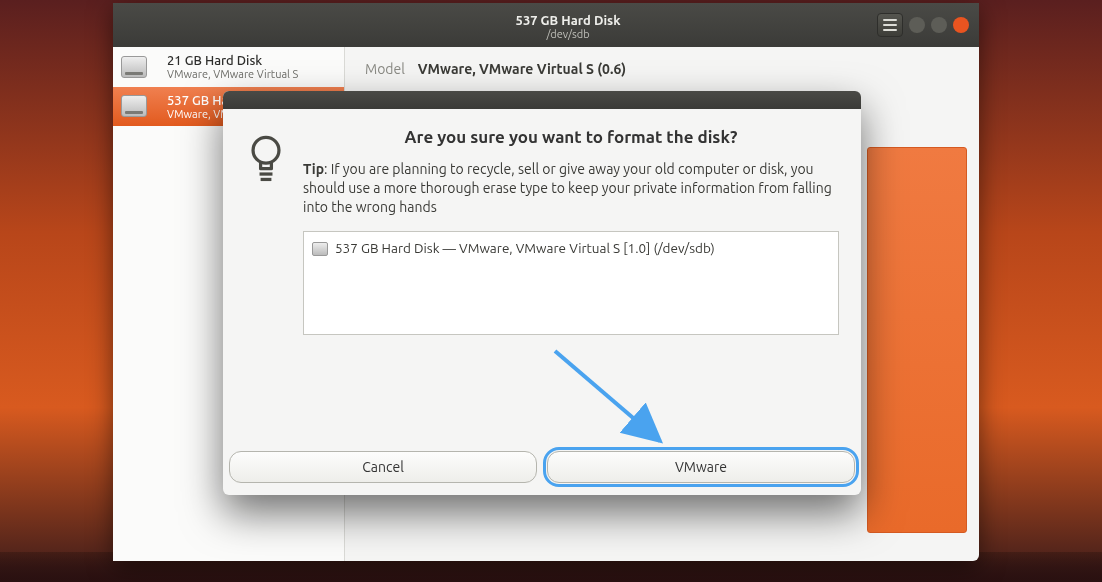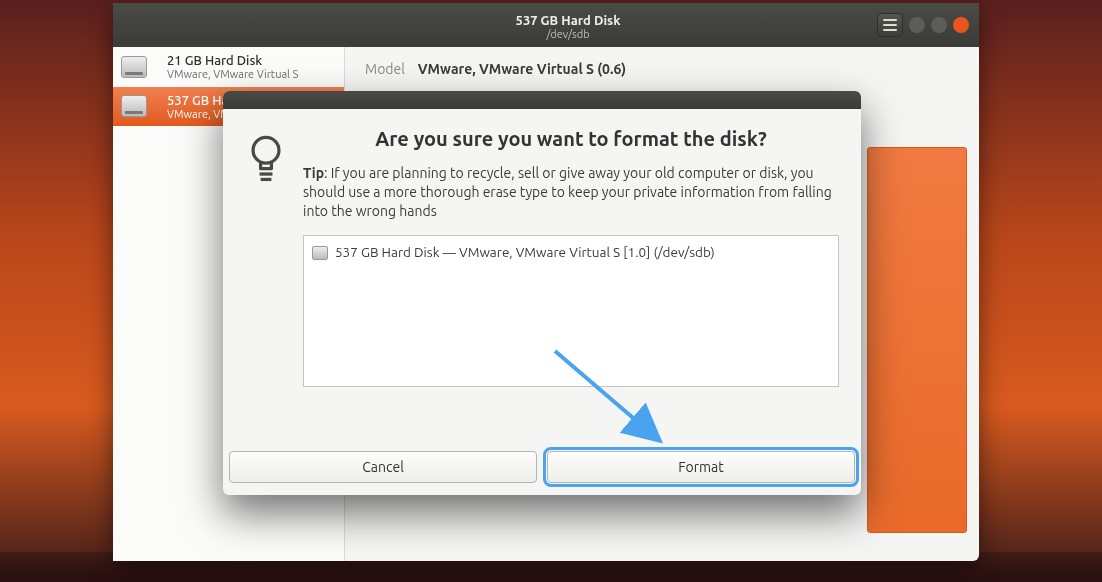--- a/index.html
+++ b/index.html
@@ -45,30 +45,30 @@
     
     .dialog {
       position:absolute; left:223px; top:91px; width:638px; height:404px;
       background:#f5f5f4; border-radius:6px; box-shadow:0 18px 40px rgba(0,0,0,.55);
     }
     .dlg-bar { height:18px; background:linear-gradient(180deg,#4a4a46,#3b3b38); border-radius:6px 6px 0 0;}
     .dlg-body { display:flex; padding: 18px 22px 10px 12px; gap:6px; }
     .dlg-icon { width:62px; display:flex; justify-content:center; padding-top:6px;}
     .dlg-icon svg { width:44px; height:54px; }
     .dlg-text { flex:1; color:#3a3a36; font-size:14px; }
-    .dlg-title { font-weight:700; font-size:20px; text-align:center; color:#333; margin-bottom:14px;}
+    .dlg-title { font-weight:700; font-size:17px; text-align:center; color:#333; margin-bottom:14px;}
     .dlg-para { line-height:1.35; margin-bottom:14px; }
     .dlg-para .tiplbl { font-weight:700; }
     .affected-lbl { font-weight:700; margin-bottom:6px; }
-    .affected-box { border:1px solid #c6c6c0; background:#fff; height:152px; padding:8px 8px; font-size:13.5px;
+    .affected-box { border:1px solid #c6c6c0; background:#fff; height:104px; padding:8px 8px; font-size:13.5px;
       display:flex; align-items:flex-start; gap:7px;}
     .affected-box .mini-hdd{ width:16px; height:14px; background:linear-gradient(180deg,#eee,#bbb); border:1px solid #999; border-radius:2px; margin-top:2px;}
     .btn-row { position:absolute; left:6px; right:6px; bottom:12px; display:flex; gap:10px;}
     .btn { flex:1; height:32px; background:linear-gradient(180deg,#fdfdfc,#eeeeea);
-      border:1px solid #b5b5ae; border-radius:4px; font-size:14px; color:#333;
+      border:1px solid #b5b5ae; border-radius:12px; font-size:14px; color:#333;
       display:flex; align-items:center; justify-content:center; cursor:pointer;}
     .btn.highlight { outline:3px solid #4aa3ef; outline-offset:1px; }
     
     .arrow { position:absolute; left:545px; top:341px; width:140px; height:120px; pointer-events:none;}
   </style>
 </head>
 <body>
 
 <div class="main-window">
   <div class="titlebar">
@@ -136,21 +136,21 @@
         <div class="mini-hdd"></div>
         <div>537 GB Hard Disk — VMware, VMware Virtual S [1.0] (/dev/sdb)</div>
       </div>
     </div>
   </div>
   <div class="btn-row">
     <div class="btn">
         <span>Cancel</span>
       </div>
     <div class="btn highlight">
-        <span>Format</span>
+        <span>VMware</span>
       </div>
   </div>
 </div>
 
 <svg class="arrow" viewBox="0 0 140 120">
   <defs>
       <marker id="ah" markerWidth="12" markerHeight="12" refX="9" refY="5" orient="auto">
     <path d="M0,0 L10,5 L0,10 Z" fill="#4aa3ef"></path>
       </marker>
     </defs>

